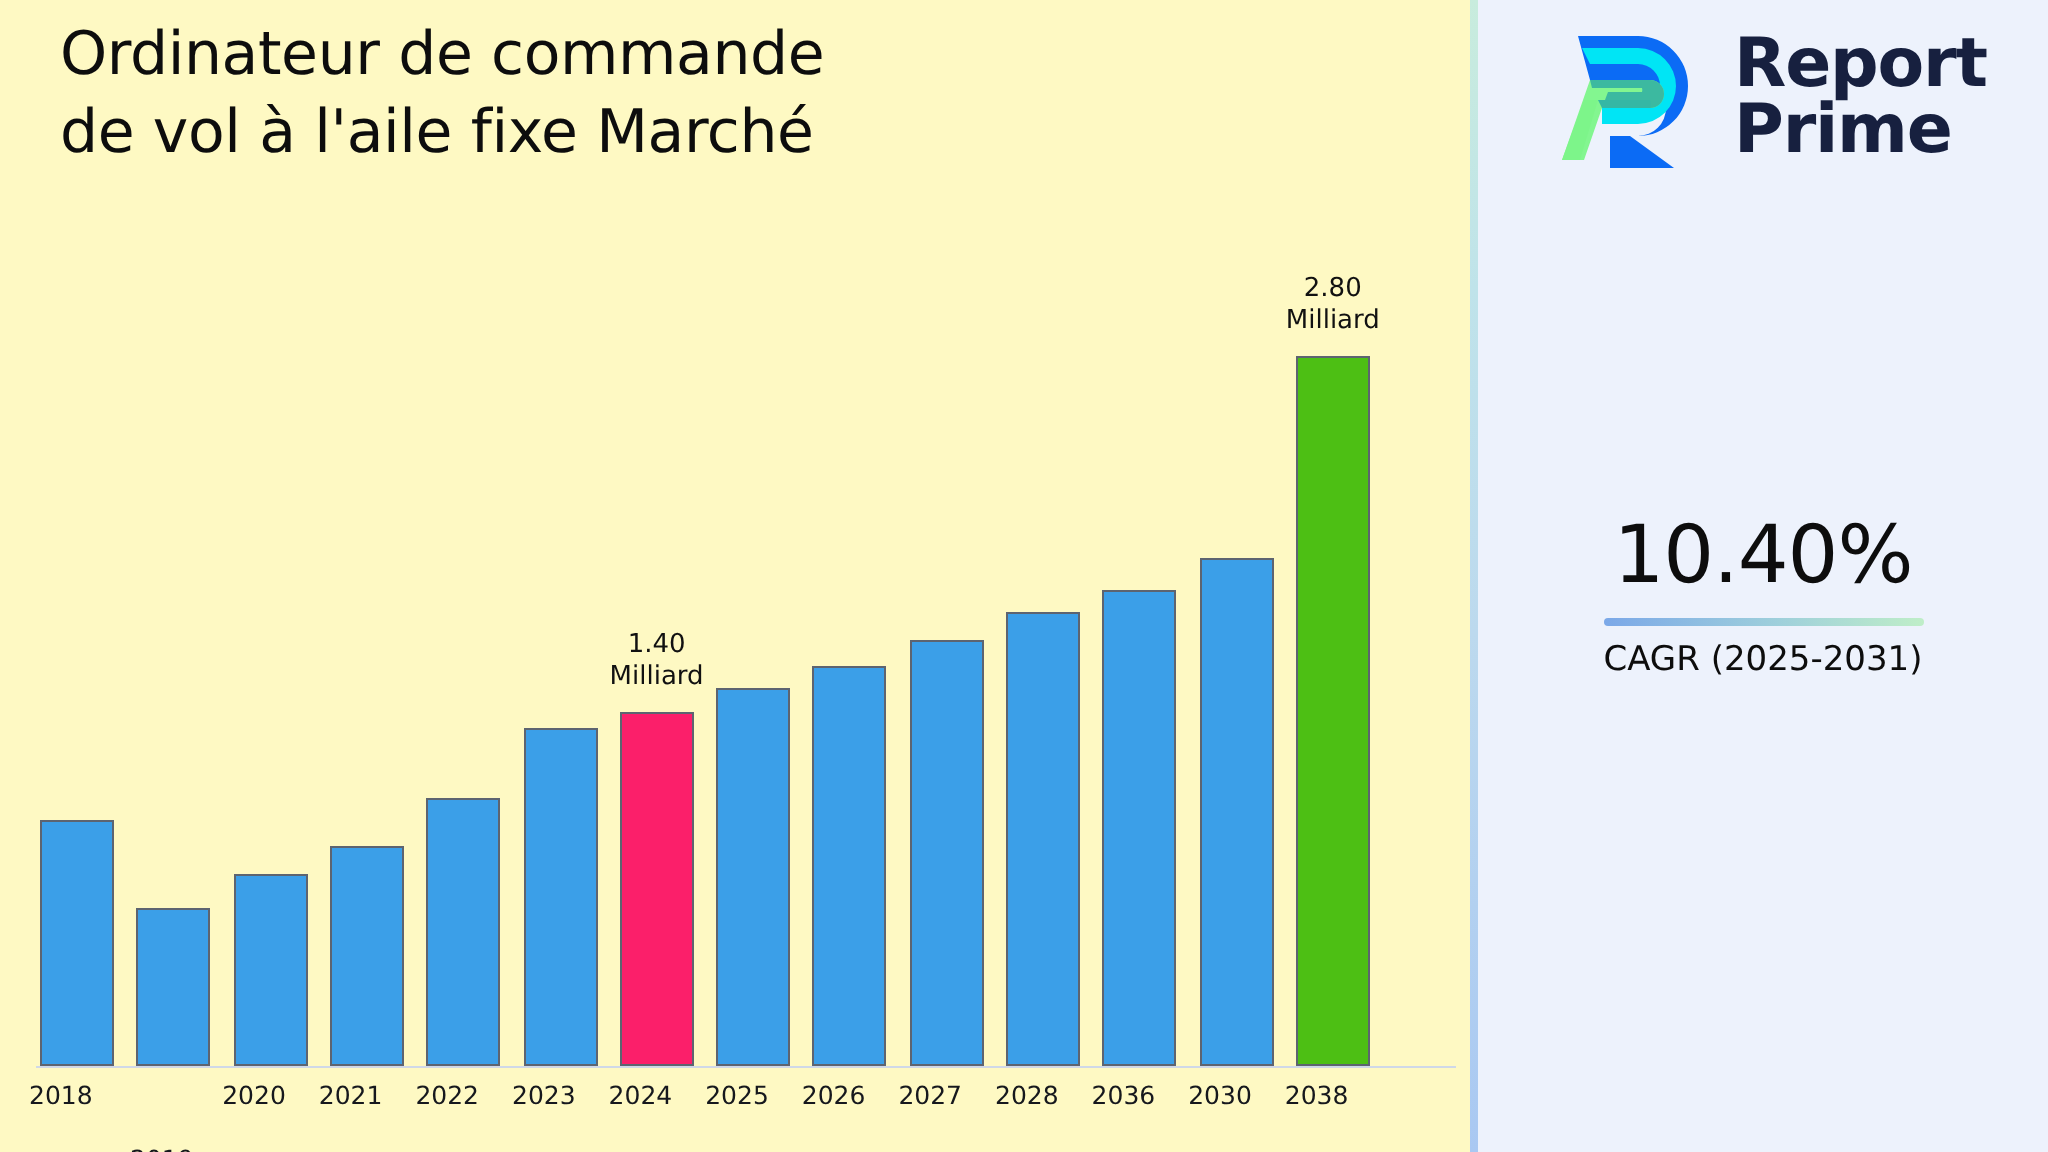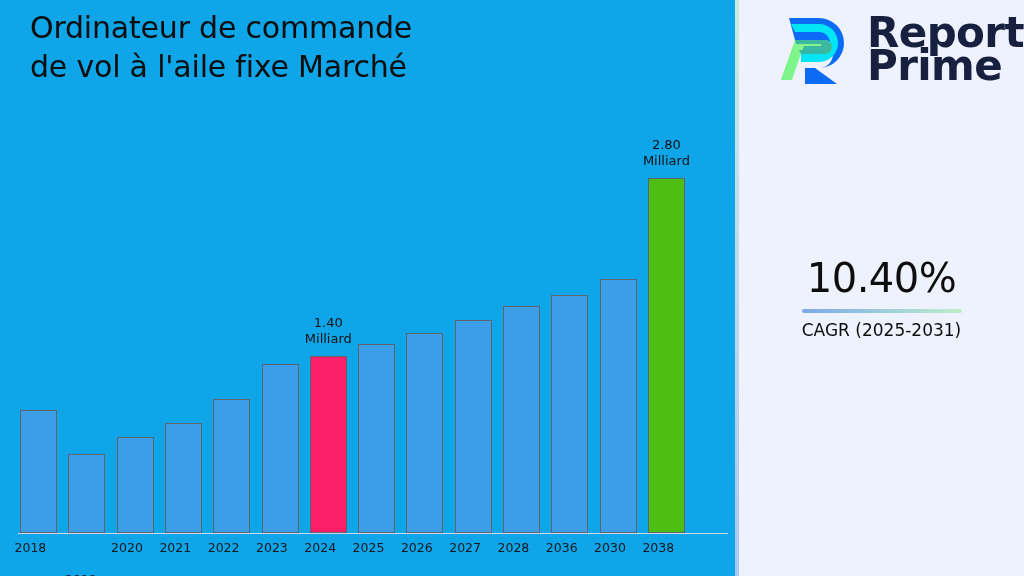--- a/index.html
+++ b/index.html
@@ -5,21 +5,21 @@
   html,body{margin:0;padding:0;}
   body{
     width:1024px;height:576px;overflow:hidden;
     background:#edf2fc;
     font-family:"DejaVu Sans","Liberation Sans",sans-serif;
     position:relative;
   }
   #root{position:relative;width:1024px;height:576px;}
 
   
-  .left-panel{position:absolute;left:0;top:0;width:737px;height:576px;background:#0ea5e9;}
+  .left-panel{position:absolute;left:0;top:0;width:737px;height:576px;background:#fef9c3;}
 
   .chart-title{
     position:absolute;left:30px;top:8px;width:420px;
     font-size:30px;line-height:39px;color:#0d0d0d;font-weight:400;
     letter-spacing:-0.2px;
     white-space:pre-line;
   }
 
   
   .plot{position:absolute;left:0px;top:0px;width:737px;height:576px;}
@@ -50,21 +50,21 @@
     position:absolute;left:735px;top:0;width:4px;height:576px;
     background:linear-gradient(to bottom,#c8ecdd 0%,#bfe3ea 25%,#bcd9ee 55%,#a9c8f2 100%);
   }
 
   
   .right-panel{position:absolute;left:739px;top:0;width:285px;height:576px;background:#edf2fc;}
 
   .logo-wrap{position:absolute;left:36px;top:10px;display:flex;align-items:center;gap:14px;}
   .logo-mark{width:78px;height:78px;flex:none;}
   .logo-text{
-    font-size:42px;line-height:33px;font-weight:bold;color:#17203f;
+    font-size:34px;line-height:33px;font-weight:bold;color:#17203f;
     letter-spacing:-0.6px;
   }
   .logo-text div{display:block;}
 
   .cagr-block{position:absolute;left:0;top:255px;width:285px;text-align:center;}
   .cagr-value{font-size:40px;line-height:46px;color:#0d0d0d;font-weight:400;letter-spacing:-0.5px;}
   .cagr-rule{
     width:160px;height:4px;margin:8px auto 7px auto;border-radius:2px;
     background:linear-gradient(to right,#7ba8e8 0%,#9fd0db 55%,#bfeec8 100%);
   }

